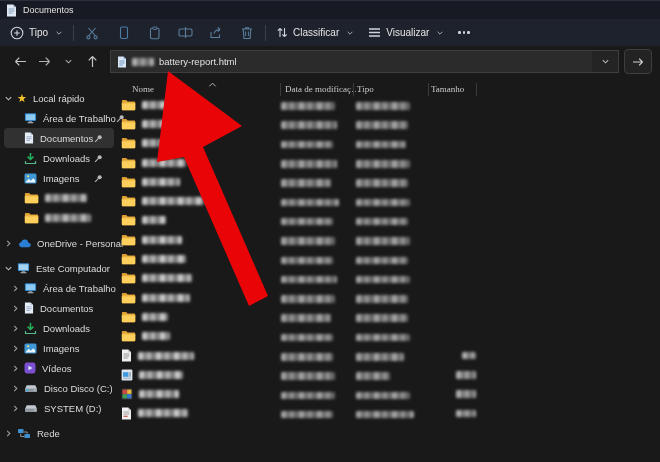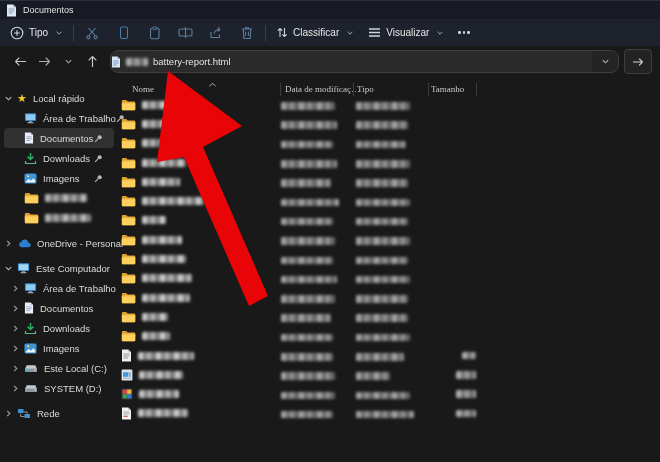--- a/index.html
+++ b/index.html
@@ -21,22 +21,22 @@
   .tb-icons{display:flex;align-items:center;gap:15px;}
   .tb-btn{width:16px;height:16px;display:flex;align-items:center;justify-content:center;}
   .chev{display:inline-flex;margin-left:2px;}
   .dots{display:flex;gap:2px;margin-left:14px;}
   .dots i{width:2.5px;height:2.5px;border-radius:50%;background:#cfd3da;}
 
   
   .addressrow{height:31px;background:#191919;display:flex;align-items:center;
               padding:0 8px;position:relative;z-index:2;}
   .nav-btn{width:24px;height:22px;display:flex;align-items:center;justify-content:center;}
-  .addressbar{flex:1;height:21px;background:#2b2b2b;border:1px solid #3e3e3e;border-radius:8px;
-              display:flex;align-items:center;padding-left:0;gap:5px;margin-left:6px;
+  .addressbar{flex:1;height:21px;background:#2b2b2b;border:1px solid #3e3e3e;border-radius:0;
+              display:flex;align-items:center;padding-left:6px;gap:5px;margin-left:6px;
               font-size:9.5px;color:#e3e3e3;overflow:hidden;}
   .bar-chev{margin-left:auto;width:26px;height:100%;background:#242424;
             display:flex;align-items:center;justify-content:center;border-radius:0 3px 3px 0;}
   .go-btn{width:26px;height:23px;margin-left:5px;border:1px solid #3e3e3e;background:#232323;
           border-radius:4px;display:flex;align-items:center;justify-content:center;}
 
   
   .bodywrap{display:flex;height:384px;}
   aside{width:118px;padding-top:11px;box-sizing:border-box;}
   .section{margin-bottom:5px;}
@@ -464,28 +464,44 @@
           </div>
           <div class="side-item p-pc">
             <span class="chevbox">
               <span class="icn">
                 <svg width="9" height="9" viewBox="0 0 10 10">
                   <path d="M3.5 2l3 3-3 3" stroke="#9a9a9a" stroke-width="1.2" fill="none"></path>
                 </svg>
               </span>
             </span>
             <span class="icn">
+              <svg width="12" height="12" viewBox="0 0 12 12">
+                <rect x=".5" y=".5" width="11" height="11" rx="2.4" fill="#7a4fd0"></rect>
+                <path d="M4.4 3.7l4.2 2.3-4.2 2.3z" fill="#cfe6ff"></path>
+              </svg>
+            </span>
+            <span>Vídeos</span>
+          </div>
+          <div class="side-item p-pc">
+            <span class="chevbox">
+              <span class="icn">
+                <svg width="9" height="9" viewBox="0 0 10 10">
+                  <path d="M3.5 2l3 3-3 3" stroke="#9a9a9a" stroke-width="1.2" fill="none"></path>
+                </svg>
+              </span>
+            </span>
+            <span class="icn">
               <svg width="14" height="9" viewBox="0 0 14 9">
                 <path d="M1.2 4.6L2.7 1.2h8.6l1.5 3.4V7.8H1.2z" fill="#c3c9d0"></path>
                 <rect x="1.2" y="4.6" width="11.6" height="3.2" fill="#8f969e"></rect>
                 <rect x="2.2" y="5.1" width="2.2" height="2.2" fill="#33b3e8"></rect>
                 <circle cx="11" cy="6.2" r=".7" fill="#dfe4e9"></circle>
               </svg>
             </span>
-            <span>Este Local (C:)</span>
+            <span>Disco Disco (C:)</span>
           </div>
           <div class="side-item p-pc">
             <span class="chevbox">
               <span class="icn">
                 <svg width="9" height="9" viewBox="0 0 10 10">
                   <path d="M3.5 2l3 3-3 3" stroke="#9a9a9a" stroke-width="1.2" fill="none"></path>
                 </svg>
               </span>
             </span>
             <span class="icn">

